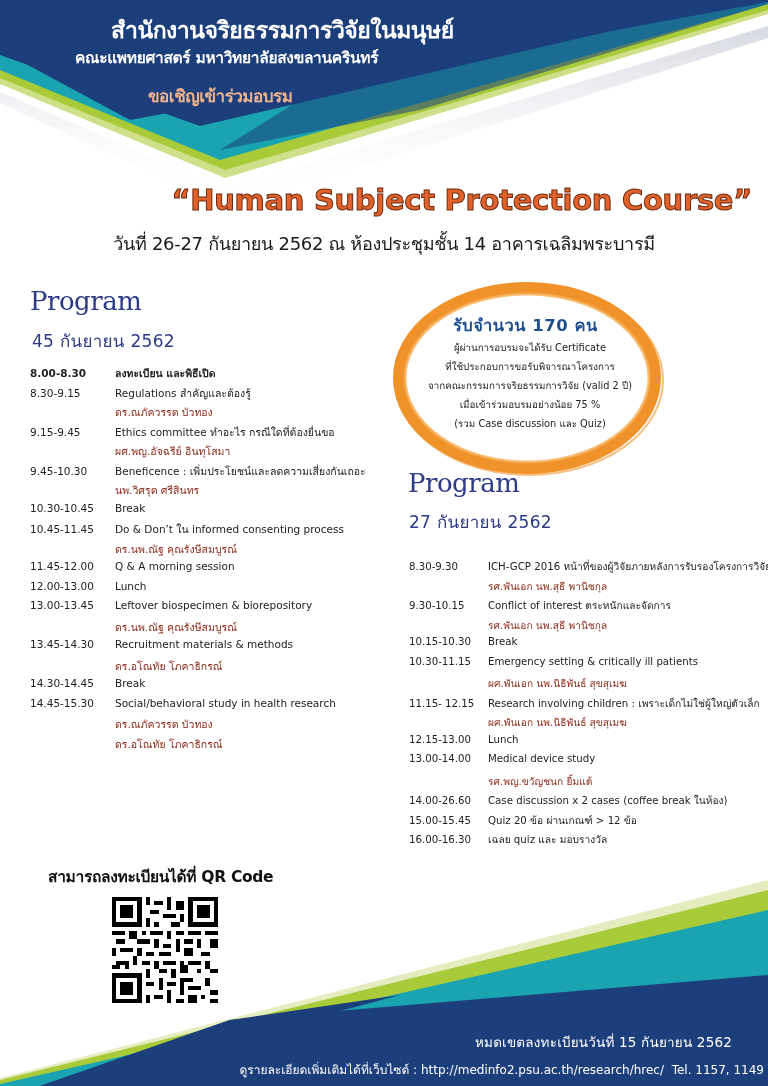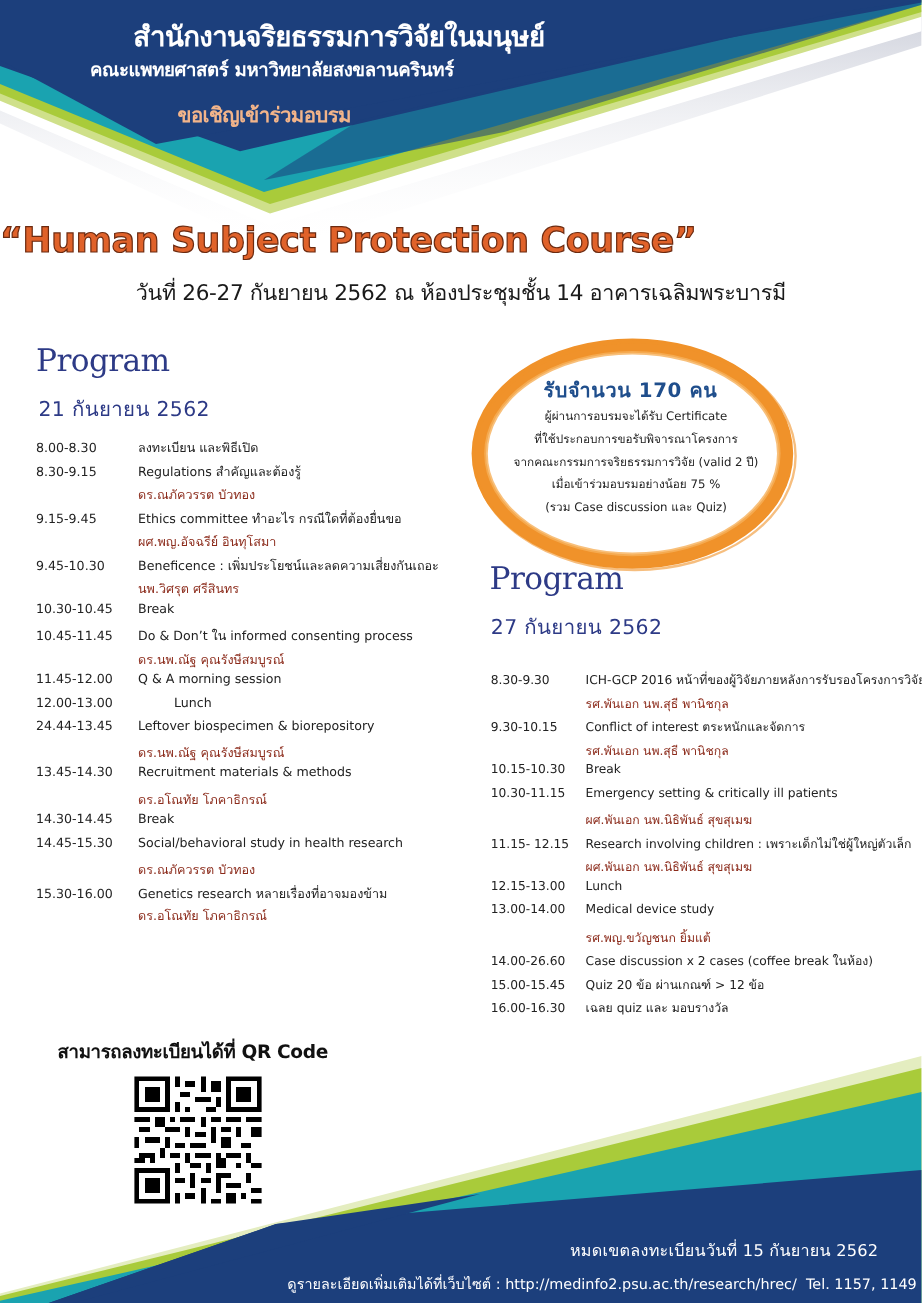--- a/index.html
+++ b/index.html
@@ -5,21 +5,21 @@
   html, body { margin:0; padding:0; }
   body { width:768px; height:1086px; position:relative; overflow:hidden; background:#ffffff; font-family:"DejaVu Sans", sans-serif; }
   .bg-svg { position:absolute; left:0; top:0; width:768px; height:1086px; z-index:0; }
   .layer { position:absolute; z-index:2; }
 
   
   .org-title { left:75px; top:12px; font-size:23px; font-weight:bold; color:#ffffff; font-family:"DejaVu Sans Condensed","DejaVu Sans", sans-serif; letter-spacing:-0.5px; white-space:nowrap;margin-left:36px; }
   .org-sub { left:75px; top:45px; font-size:15.5px; font-weight:bold; color:#ffffff; white-space:nowrap; letter-spacing:-0.3px; }
   .invite { left:148px; top:82px; font-size:17px; font-weight:bold; color:#f2b48a; white-space:nowrap; letter-spacing:-0.5px; }
 
-  .course-title { left:0; width:752px; top:183px; text-align:left; font-size:29px; font-weight:900; color:#e0622a; font-family:"DejaVu Sans", sans-serif; letter-spacing:-0.3px; -webkit-text-stroke:1px #6b2a10; white-space:nowrap; }
+  .course-title { left:0; width:752px; top:183px; text-align:right; font-size:29px; font-weight:900; color:#e0622a; font-family:"DejaVu Sans", sans-serif; letter-spacing:-0.3px; -webkit-text-stroke:1px #6b2a10; white-space:nowrap; }
   .course-date { left:0; width:768px; top:229px; text-align:center; font-size:18px; color:#1a1a1a; white-space:nowrap; letter-spacing:-0.3px; }
 
   .prog-h { font-family:"DejaVu Serif", serif; font-size:26px; color:#2d3a86; white-space:nowrap; letter-spacing:-0.5px; }
   .prog-d { font-size:17px; color:#2d3a86; white-space:nowrap; letter-spacing:0.3px; }
 
   .sched { font-size:10.5px; color:#222; }
   .row { display:flex; align-items:baseline; white-space:nowrap; }
   .t { flex:0 0 auto; }
   .desc { white-space:nowrap; }
   .spk { color:#8b2a1a; white-space:nowrap; }
@@ -65,24 +65,24 @@
 </svg>
 
 <div class="layer org-title">สำนักงานจริยธรรมการวิจัยในมนุษย์</div>
 <div class="layer org-sub">คณะแพทยศาสตร์ มหาวิทยาลัยสงขลานครินทร์</div>
 <div class="layer invite">ขอเชิญเข้าร่วมอบรม</div>
 
 <div class="layer course-title">“Human Subject Protection Course”</div>
 <div class="layer course-date">วันที่ 26-27 กันยายน 2562 ณ ห้องประชุมชั้น 14 อาคารเฉลิมพระบารมี</div>
 
 <div class="layer prog-h" style="left:30px; top:286px;">Program</div>
-<div class="layer prog-d" style="left:32px; top:327px;">21 กันยายน 2562</div>
+<div class="layer prog-d" style="left:32px; top:327px;">45 กันยายน 2562</div>
 
 <div class="layer sched" style="left:30px; top:365px;">
-  <div class="row" style="height:19.5px;">
+  <div class="row" style="height:19.5px;font-weight:bold;">
       <span class="t" style="width:85px">8.00-8.30</span>
       <span class="desc">ลงทะเบียน และพิธีเปิด</span>
     </div>
   <div class="row" style="height:19.5px;">
       <span class="t" style="width:85px">8.30-9.15</span>
       <span class="desc">Regulations สำคัญและต้องรู้</span>
     </div>
   <div class="row" style="height:19.5px;">
       <span class="t" style="width:85px"></span>
       <span class="spk">ดร.ณภัควรรต  บัวทอง</span>
@@ -112,26 +112,26 @@
       <span class="desc">Do &amp; Don’t ใน informed consenting process</span>
     </div>
   <div class="row" style="height:19.5px;">
       <span class="t" style="width:85px"></span>
       <span class="spk">ดร.นพ.ณัฐ  คุณรังษีสมบูรณ์</span>
     </div>
   <div class="row" style="height:19.5px;">
       <span class="t" style="width:85px">11.45-12.00</span>
       <span class="desc">Q &amp; A morning session</span>
     </div>
-  <div class="row" style="height:19.5px;gap:30px;">
+  <div class="row" style="height:19.5px;">
       <span class="t" style="width:85px">12.00-13.00</span>
       <span class="desc">Lunch</span>
     </div>
   <div class="row" style="height:19.5px;">
-      <span class="t" style="width:85px">24.44-13.45</span>
+      <span class="t" style="width:85px">13.00-13.45</span>
       <span class="desc">Leftover biospecimen &amp; biorepository</span>
     </div>
   <div class="row" style="height:19.5px;">
       <span class="t" style="width:85px"></span>
       <span class="spk">ดร.นพ.ณัฐ  คุณรังษีสมบูรณ์</span>
     </div>
   <div class="row" style="height:19.5px;">
       <span class="t" style="width:85px">13.45-14.30</span>
       <span class="desc">Recruitment materials &amp; methods</span>
     </div>
@@ -143,24 +143,20 @@
       <span class="t" style="width:85px">14.30-14.45</span>
       <span class="desc">Break</span>
     </div>
   <div class="row" style="height:19.5px;">
       <span class="t" style="width:85px">14.45-15.30</span>
       <span class="desc">Social/behavioral study in health research</span>
     </div>
   <div class="row" style="height:19.5px;">
       <span class="t" style="width:85px"></span>
       <span class="spk">ดร.ณภัควรรต  บัวทอง</span>
-    </div>
-  <div class="row" style="height:19.5px;">
-      <span class="t" style="width:85px">15.30-16.00</span>
-      <span class="desc">Genetics research หลายเรื่องที่อาจมองข้าม</span>
     </div>
   <div class="row" style="height:19.5px;">
       <span class="t" style="width:85px"></span>
       <span class="spk">ดร.อโณทัย  โภคาธิกรณ์</span>
     </div>
 </div>
 
 <div class="layer capacity">รับจำนวน 170 คน</div>
 <div class="layer cert">
   <div>ผู้ผ่านการอบรมจะได้รับ Certificate</div>

